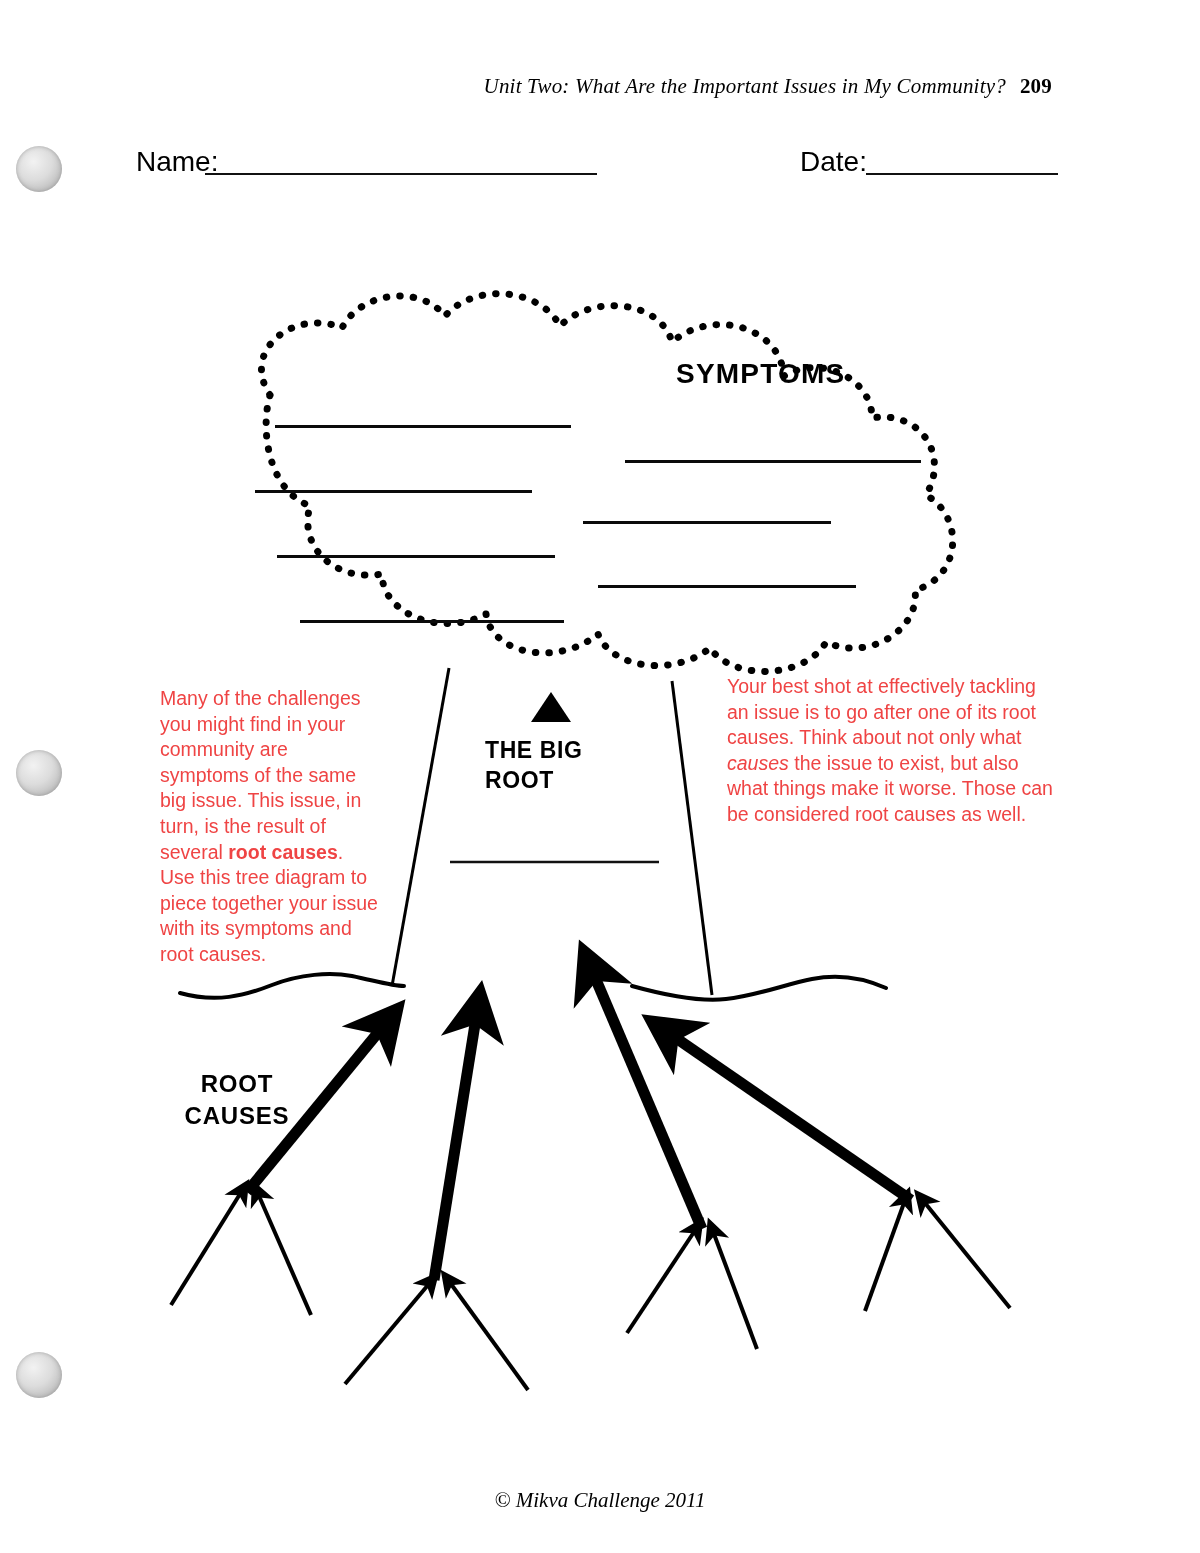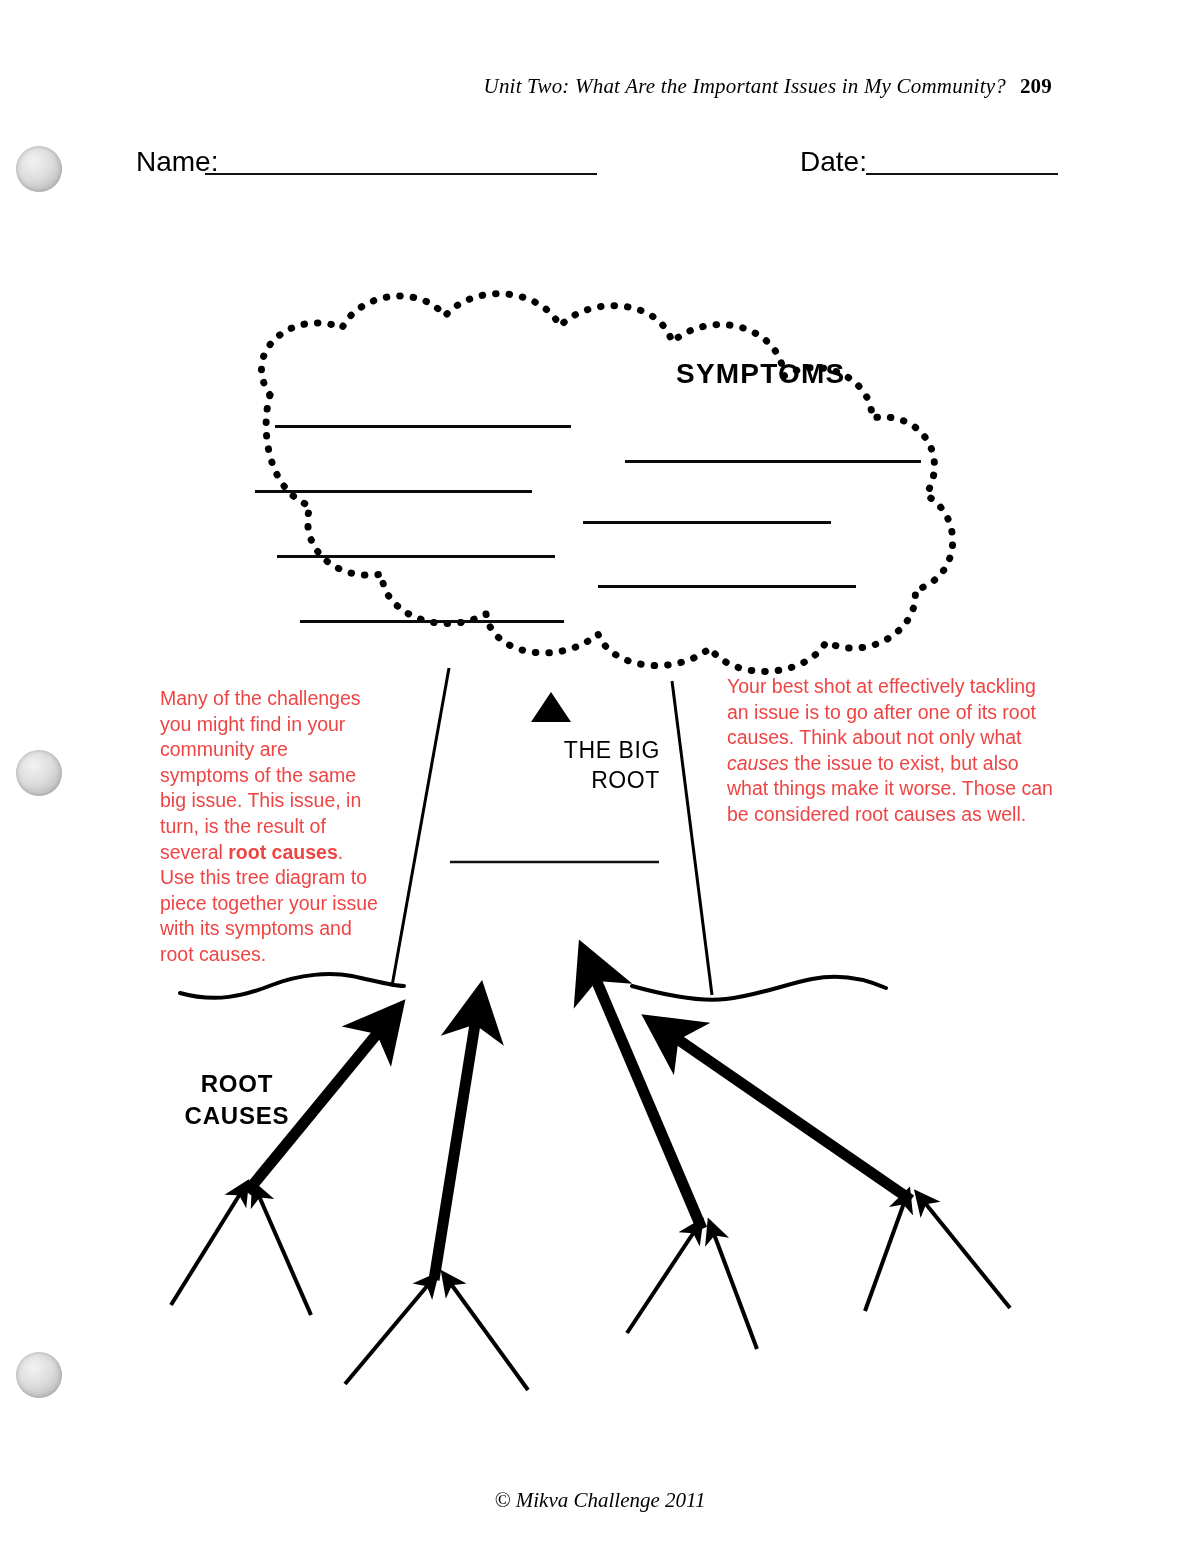--- a/index.html
+++ b/index.html
@@ -106,26 +106,26 @@
     line-height: 25.6px;
     color: #ef4444;
   }
   .side-text b { font-weight: bold; }
   .side-text i { font-style: italic; }
   #left-text  { left: 160px; top: 686px; width: 218px; }
   #right-text { left: 727px; top: 674px; width: 330px; }
 
   .big-issue-label {
     position: absolute;
-    left: 460px;
+    left: 485px;
     top: 735px;
     width: 200px;
-    text-align: right;
-    font-family: "Liberation Sans", sans-serif;
-    font-weight: normal;
+    text-align: left;
+    font-family: "Liberation Sans", sans-serif;
+    font-weight: bold;
     font-size: 23px;
     line-height: 30px;
     letter-spacing: 0.6px;
   }
 
   .root-causes-label {
     position: absolute;
     left: 152px;
     top: 1032px;
     width: 170px;

